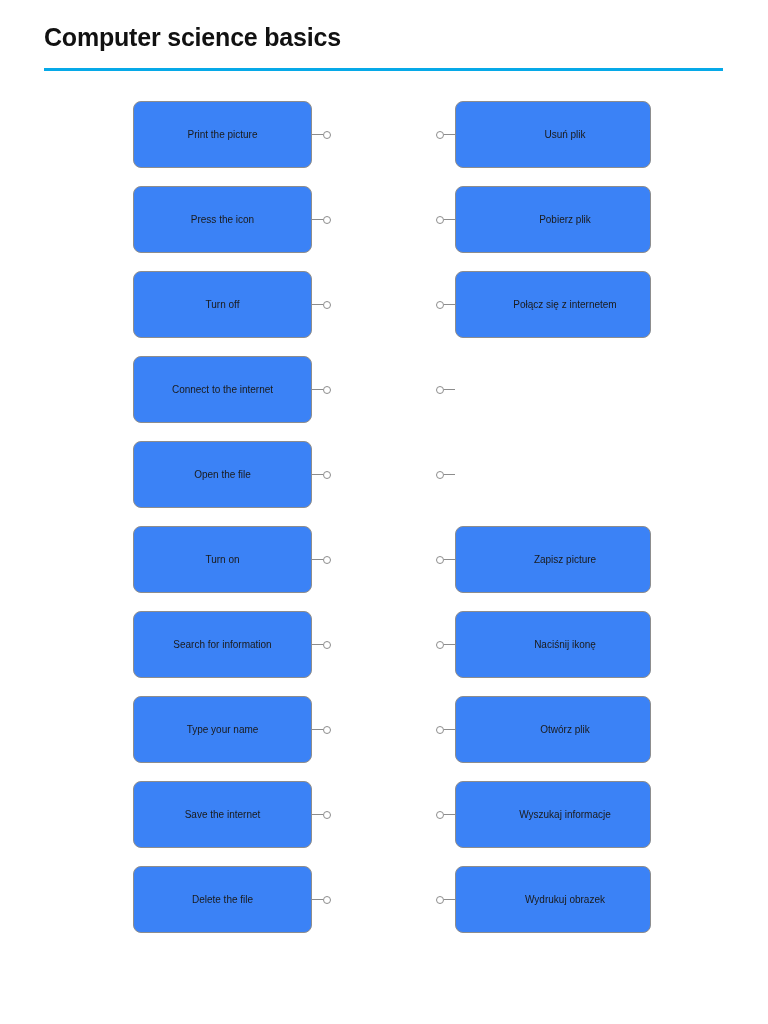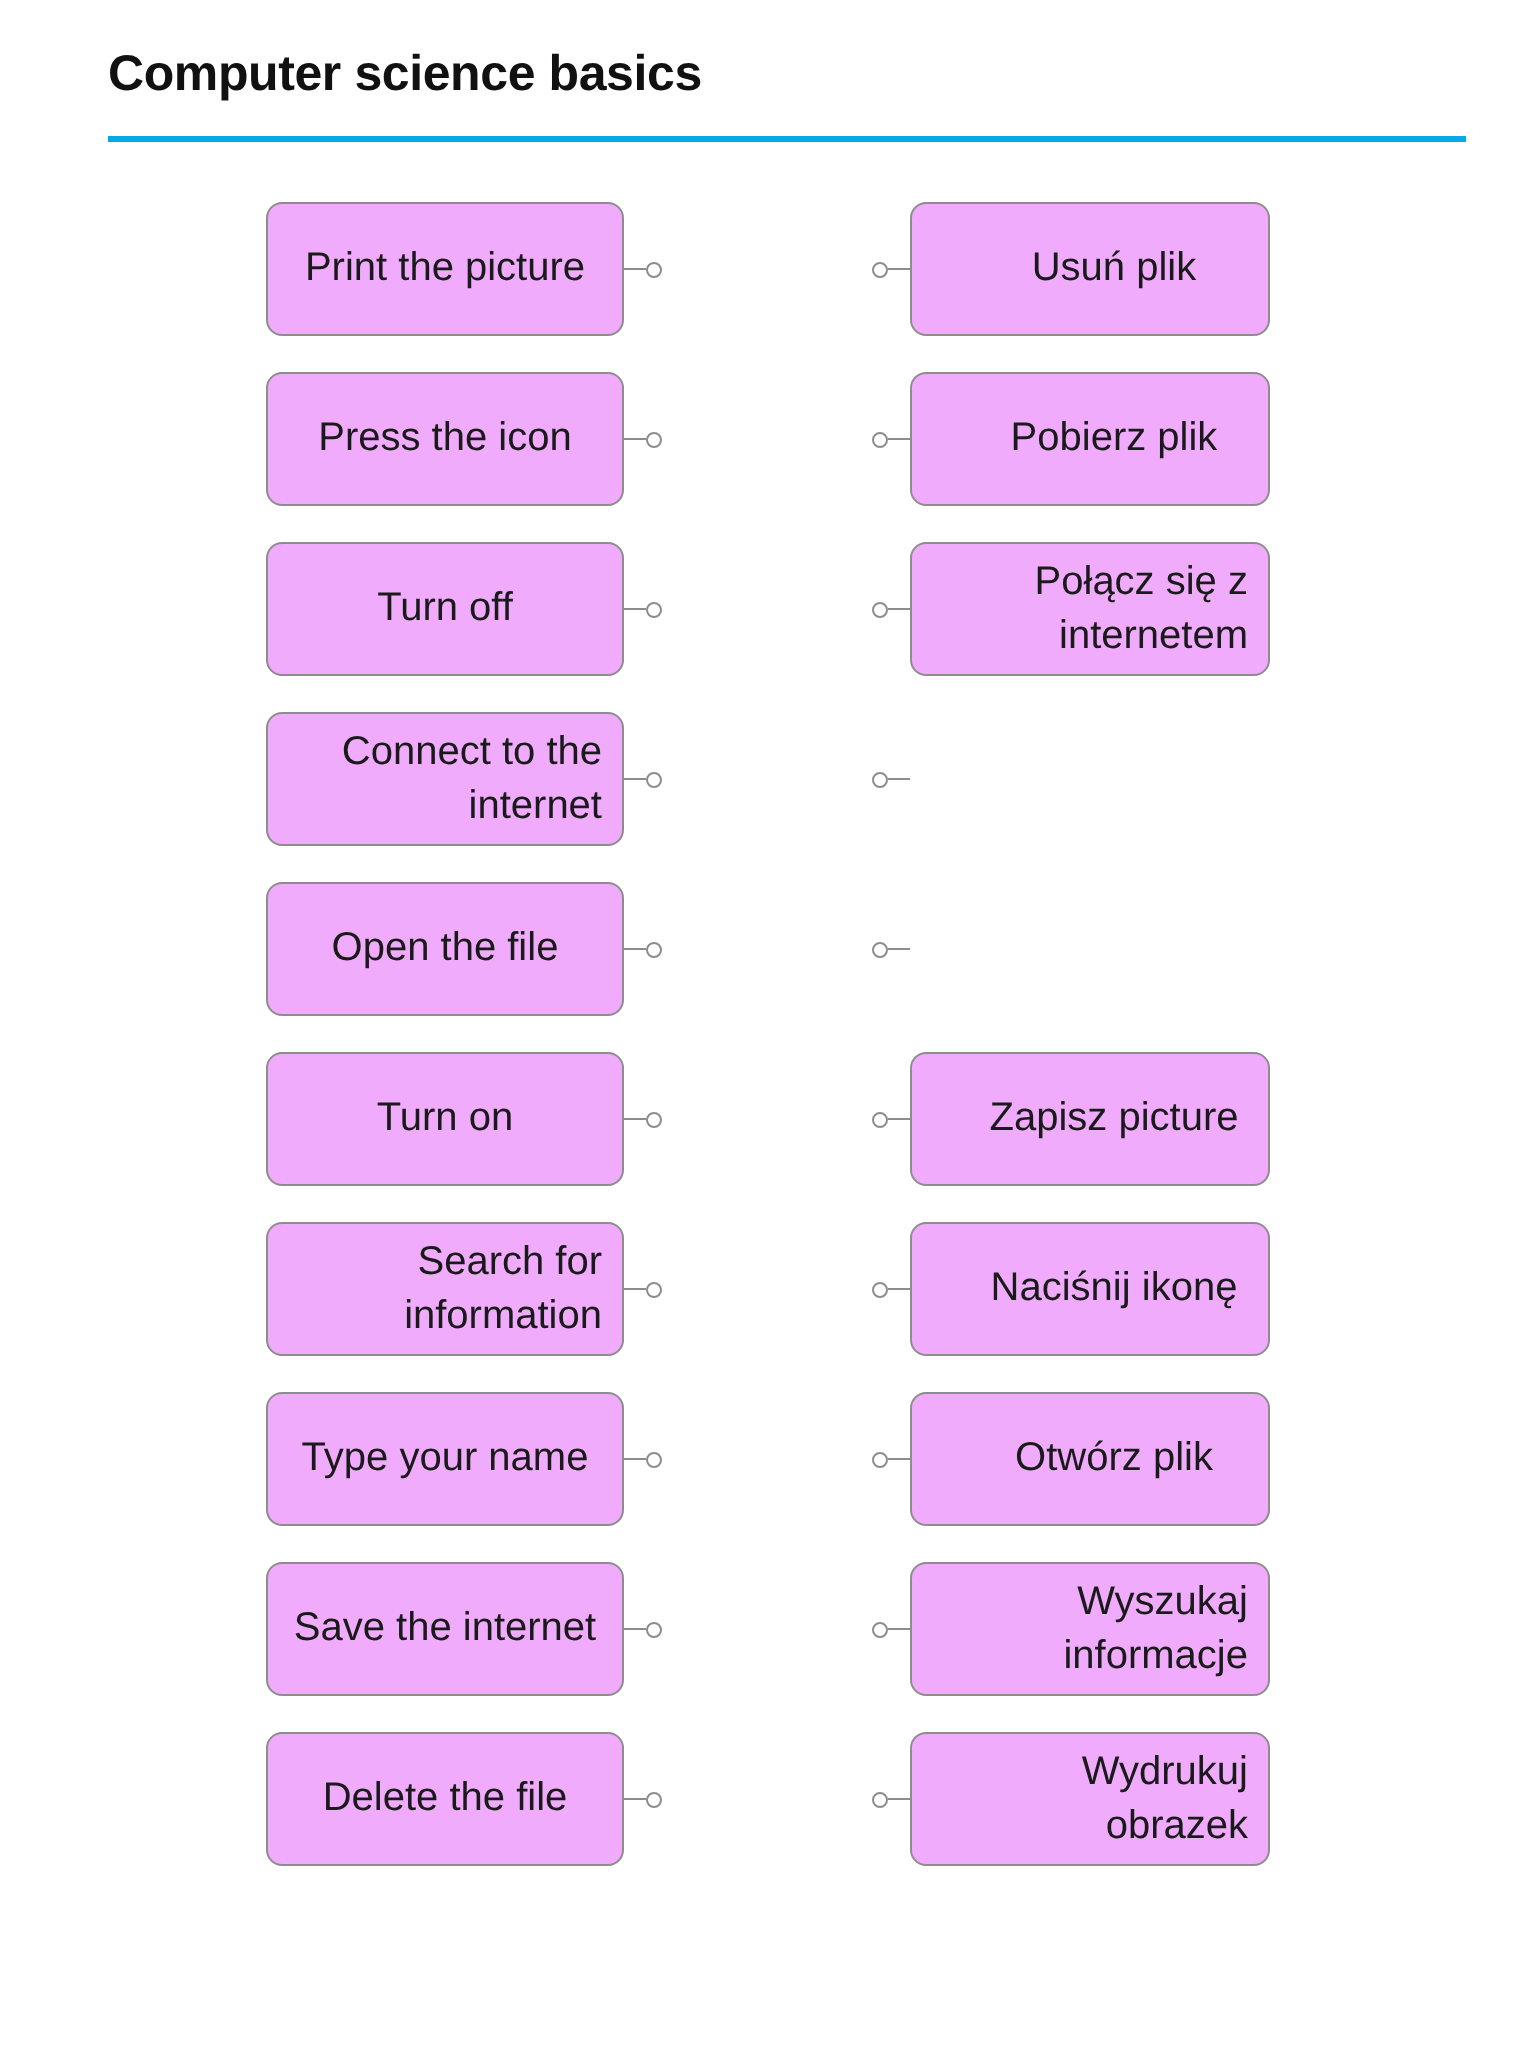--- a/index.html
+++ b/index.html
@@ -17,21 +17,21 @@
   .page {
     position: relative;
     width: 768px;
     height: 1024px;
     box-sizing: border-box;
   }
 
   
   .header {
     position: absolute;
-    left: 54px;
+    left: 44px;
     top: 22px;
     width: 680px;
   }
   .page-title {
     font-size: 25px;
     font-weight: bold;
     letter-spacing: -0.2px;
     color: #111111;
     line-height: 1.2;
     margin: 0;
@@ -58,32 +58,32 @@
     height: 85px;
   }
 
   .term {
     position: absolute;
     top: 0;
     box-sizing: border-box;
     height: 67px;
     border: 1.3px solid #8d8d8d;
     border-radius: 8px;
-    background: #f0abfc;
+    background: #3b82f6;
     display: flex;
     align-items: center;
     justify-content: center;
     text-align: right;
     padding: 4px 10px;
-    font-size: 20px;
+    font-size: 10px;
     line-height: 1.35;
     color: #1a1a1a;
   }
   .term.left  { left: 133px; width: 179px; }
-  .term.right { left: 455px; width: 180px; padding-left: 34px; }
+  .term.right { left: 455px; width: 196px; padding-left: 34px; }
 
   
   .connector {
     position: absolute;
     top: 27.5px;
     height: 12px;
     width: 24px;
     display: flex;
     align-items: center;
   }

